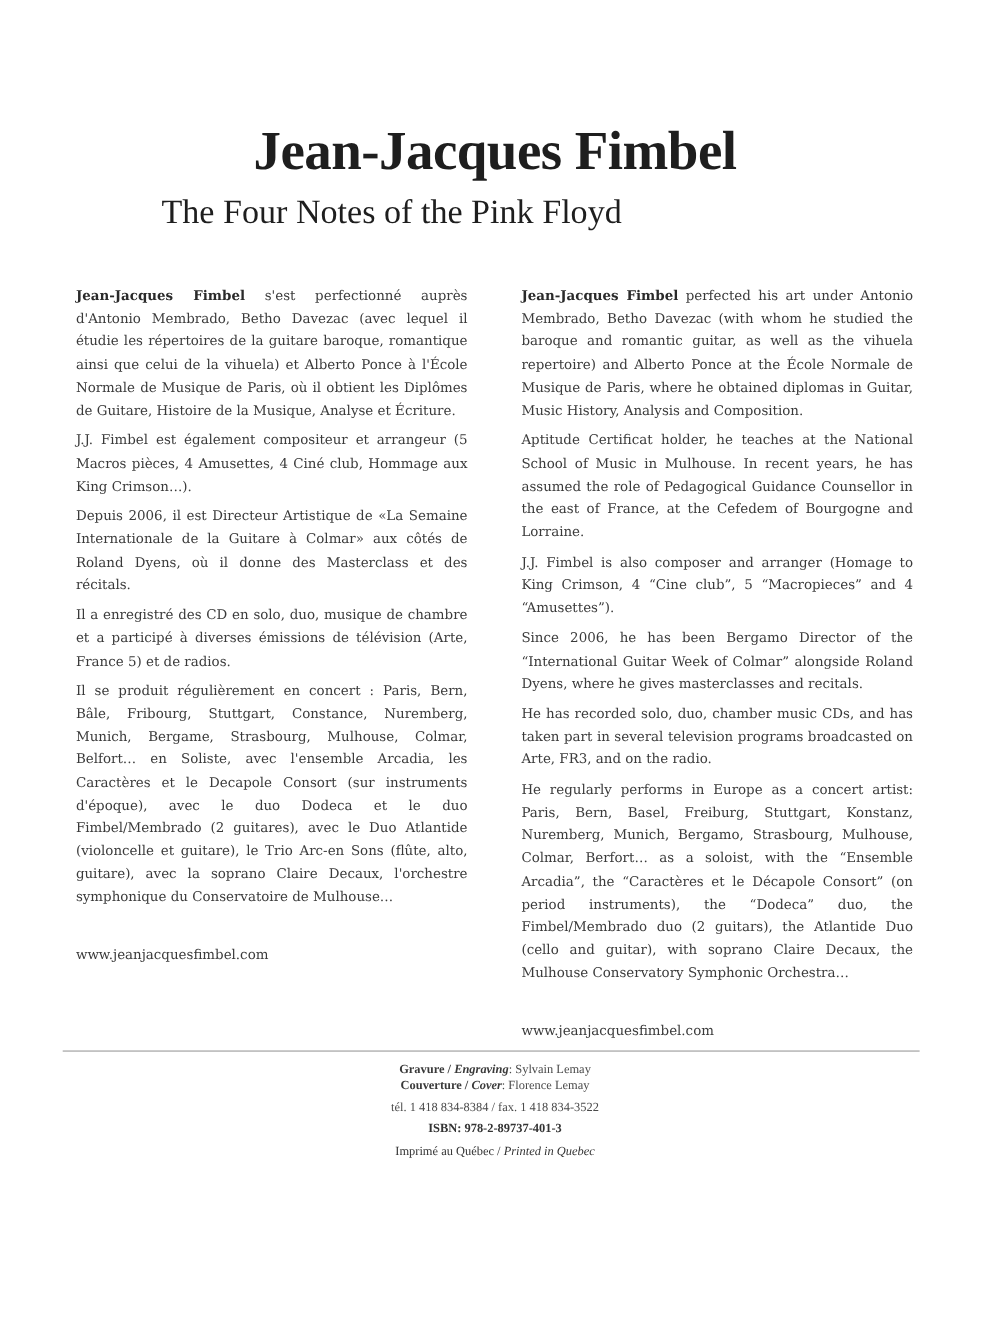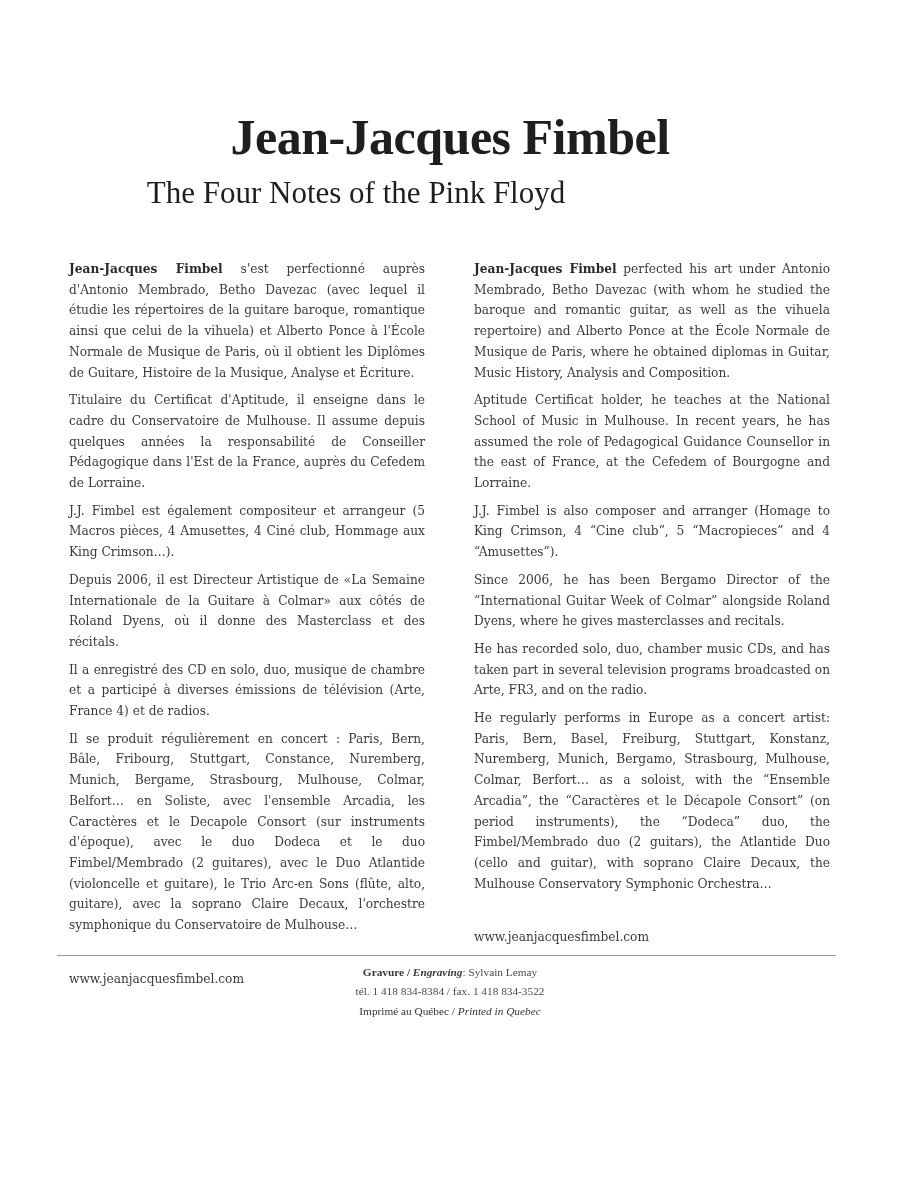--- a/index.html
+++ b/index.html
@@ -40,41 +40,42 @@
     .credits .printed { font-weight: normal; color: #333; text-align: center; }
   </style>
 </head>
 <body>
 
 <h1 class="title">Jean-Jacques Fimbel</h1>
 <h2 class="subtitle">The Four Notes of the Pink Floyd</h2>
 
 <div class="col left">
   <p><b>Jean-Jacques Fimbel</b><span> s'est perfectionné auprès d'Antonio Membrado, Betho Davezac (avec lequel il étudie les répertoires de la guitare baroque, romantique ainsi que celui de la vihuela) et Alberto Ponce à l'École Normale de Musique de Paris, où il obtient les Diplômes de Guitare, Histoire de la Musique, Analyse et Écriture.</span></p>
-  <p>Titulaire du Certificat d'Aptitude, il enseigne dans le cadre du Conservatoire de Mulhouse. Il assume depuis quelques années la responsabilité de Conseiller Pédagogique dans l'Est de la France, auprès du Cefedem de Lorraine.</p>
   <p>J.J. Fimbel est également compositeur et arrangeur (5 Macros pièces, 4 Amusettes, 4 Ciné club, Hommage aux King Crimson…).</p>
   <p>Depuis 2006, il est Directeur Artistique de «La Semaine Internationale de la Guitare à Colmar» aux côtés de Roland Dyens, où il donne des Masterclass et des récitals.</p>
-  <p>Il a enregistré des CD en solo, duo, musique de chambre et a participé à diverses émissions de télévision (Arte, France 4) et de radios.</p>
+  <p>Il a enregistré des CD en solo, duo, musique de chambre et a participé à diverses émissions de télévision (Arte, France 5) et de radios.</p>
   <p>Il se produit régulièrement en concert : Paris, Bern, Bâle, Fribourg, Stuttgart, Constance, Nuremberg, Munich, Bergame, Strasbourg, Mulhouse, Colmar, Belfort… en Soliste, avec l'ensemble Arcadia, les Caractères et le Decapole Consort (sur instruments d'époque), avec le duo Dodeca et le duo Fimbel/Membrado (2 guitares), avec le Duo Atlantide (violoncelle et guitare), le Trio Arc-en Sons (flûte, alto, guitare), avec la soprano Claire Decaux, l'orchestre symphonique du Conservatoire de Mulhouse…</p>
   <p class="last">www.jeanjacquesfimbel.com</p>
 </div>
 
 <div class="col right">
   <p><b>Jean-Jacques Fimbel</b><span> perfected his art under Antonio Membrado, Betho Davezac (with whom he studied the baroque and romantic guitar, as well as the vihuela repertoire) and Alberto Ponce at the École Normale de Musique de Paris, where he obtained diplomas in Guitar, Music History, Analysis and Composition.</span></p>
   <p>Aptitude Certificat holder, he teaches at the National School of Music in Mulhouse. In recent years, he has assumed the role of Pedagogical Guidance Counsellor in the east of France, at the Cefedem of Bourgogne and Lorraine.</p>
   <p>J.J. Fimbel is also composer and arranger (Homage to King Crimson, 4 “Cine club”, 5 “Macropieces” and 4 “Amusettes”).</p>
   <p>Since 2006, he has been Bergamo Director of the “International Guitar Week of Colmar” alongside Roland Dyens, where he gives masterclasses and recitals.</p>
   <p>He has recorded solo, duo, chamber music CDs, and has taken part in several television programs broadcasted on Arte, FR3, and on the radio.</p>
   <p>He regularly performs in Europe as a concert artist: Paris, Bern, Basel, Freiburg, Stuttgart, Konstanz, Nuremberg, Munich, Bergamo, Strasbourg, Mulhouse, Colmar, Berfort… as a soloist, with the “Ensemble Arcadia”, the “Caractères et le Décapole Consort” (on period instruments), the “Dodeca” duo, the Fimbel/Membrado duo (2 guitars), the Atlantide Duo (cello and guitar), with soprano Claire Decaux, the Mulhouse Conservatory Symphonic Orchestra…</p>
   <p class="last">www.jeanjacquesfimbel.com</p>
 </div>
 
 <div class="rule"></div>
 
 <div class="credits">
   <div class="blk">
     <div><span class="lbl">Gravure</span><span class="lbl"> / </span><span class="lbl" style="font-style:italic">Engraving</span><span>: Sylvain Lemay</span></div>
+    <div><span class="lbl">Couverture</span><span class="lbl"> / </span><span class="lbl" style="font-style:italic">Cover</span><span>: Florence Lemay</span></div>
   </div>
   <div class="blk">
     <div>tél. 1 418 834-8384 / fax. 1 418 834-3522</div>
   </div>
+  <div class="isbn">ISBN: 978-2-89737-401-3</div>
   <div class="printed"><span>Imprimé au Québec</span><span> / </span><span style="font-style:italic">Printed in Quebec</span></div>
 </div>
 
 </body></html>

